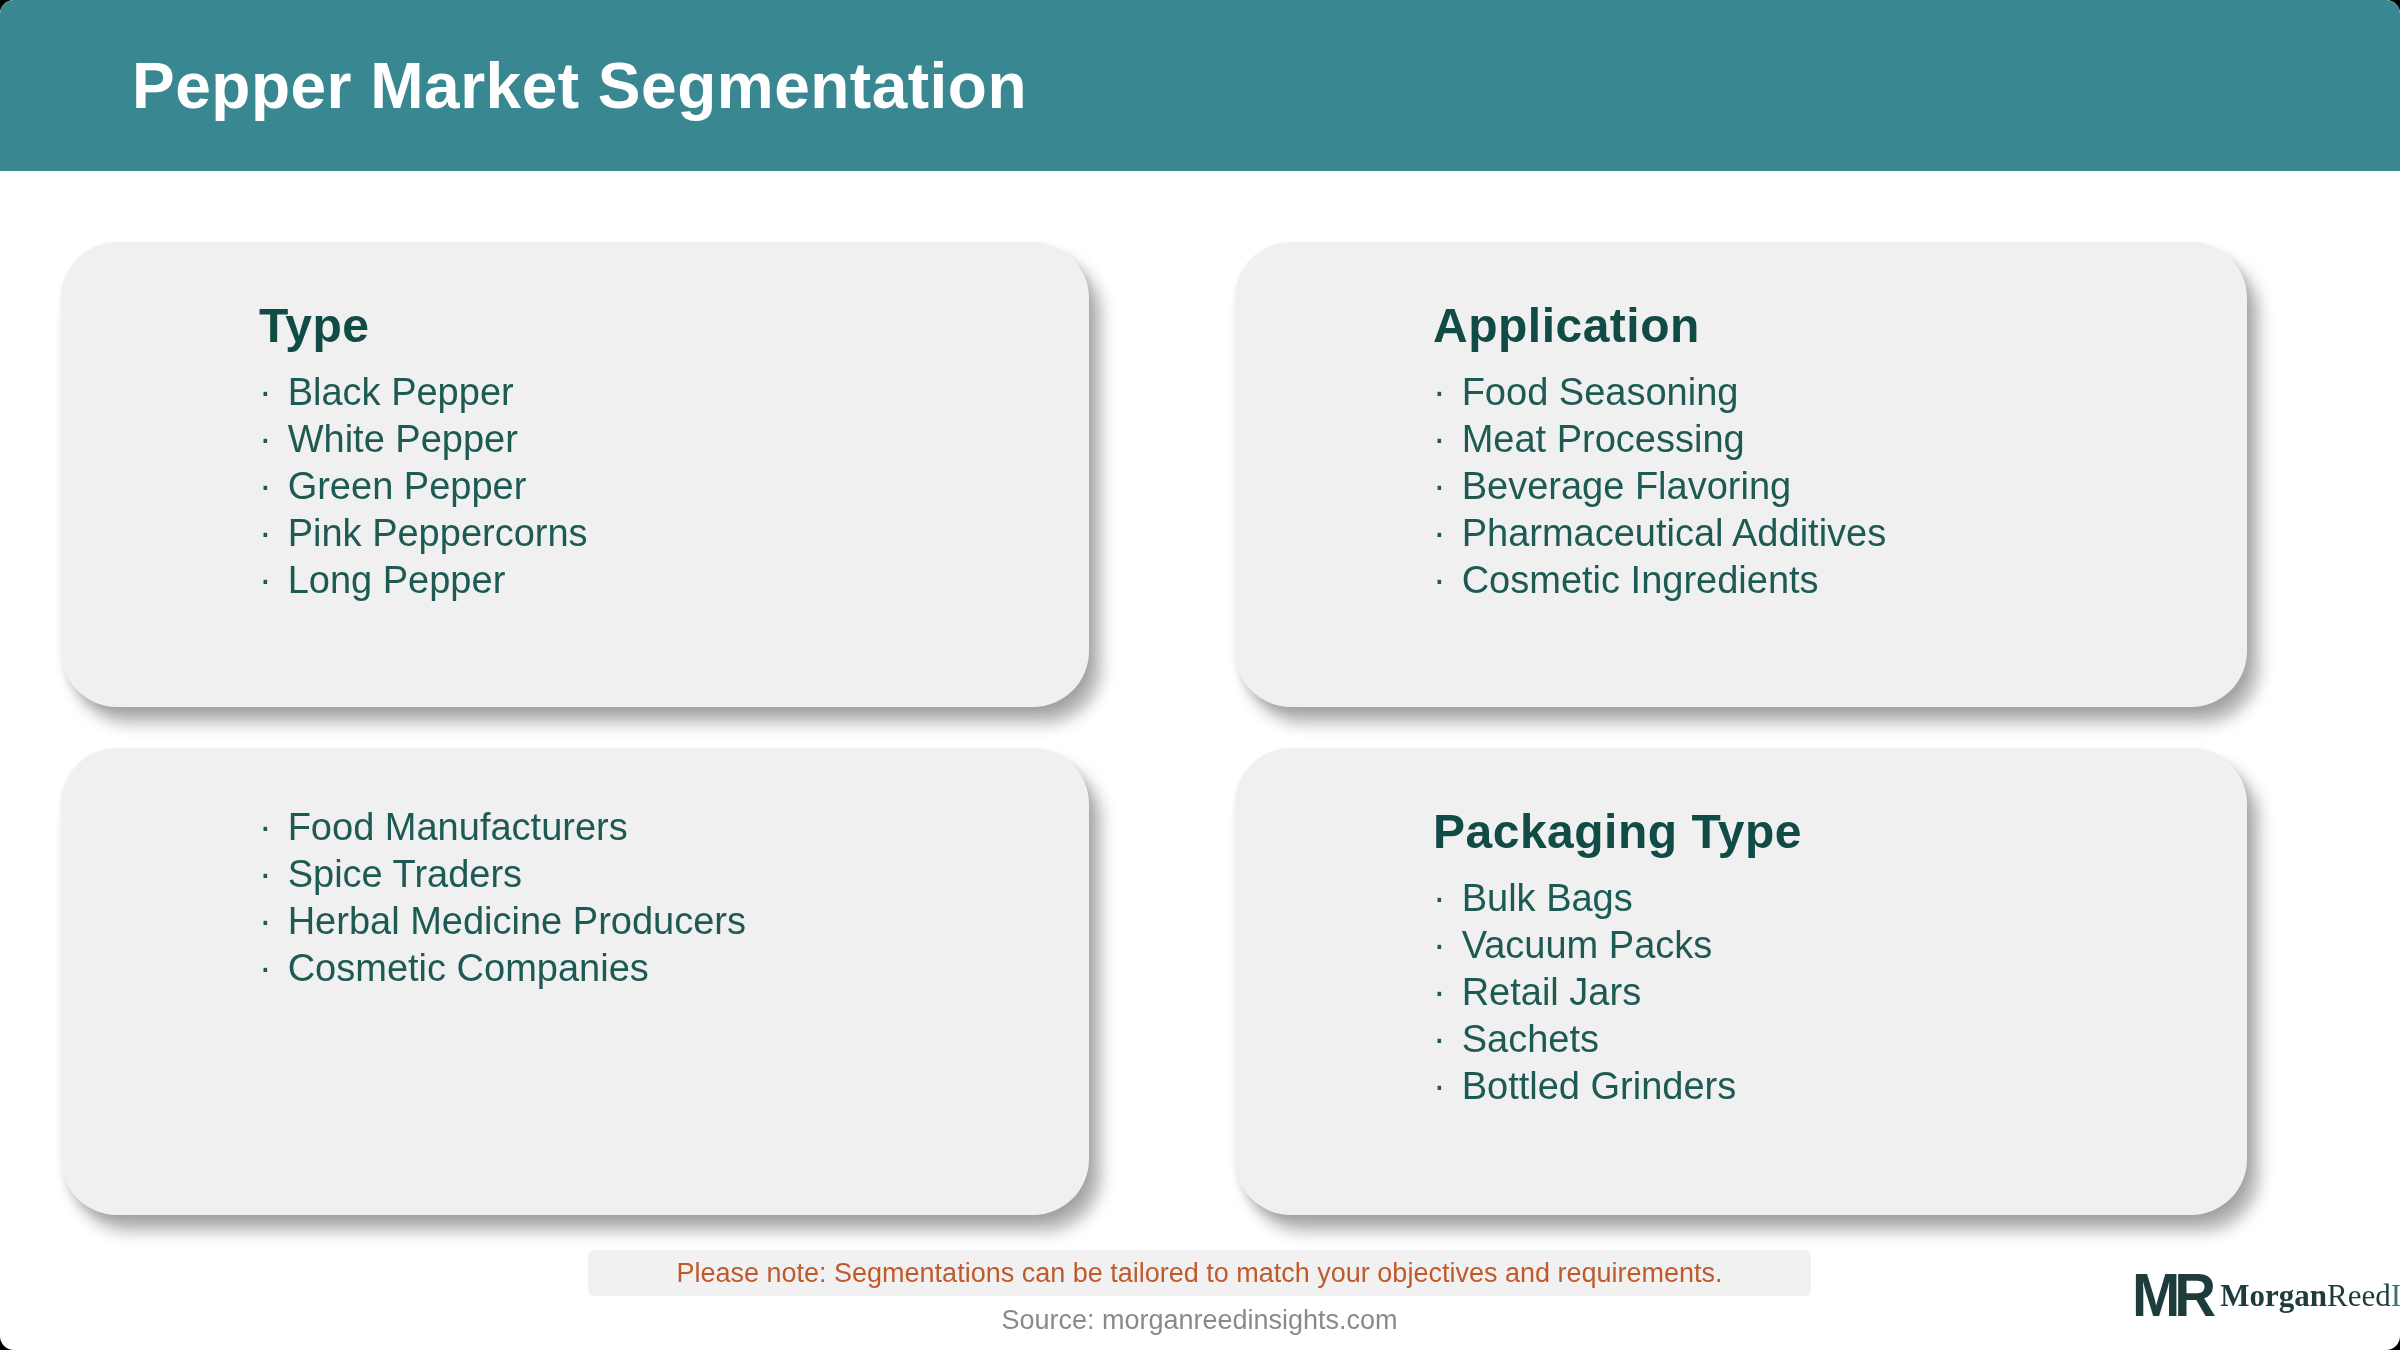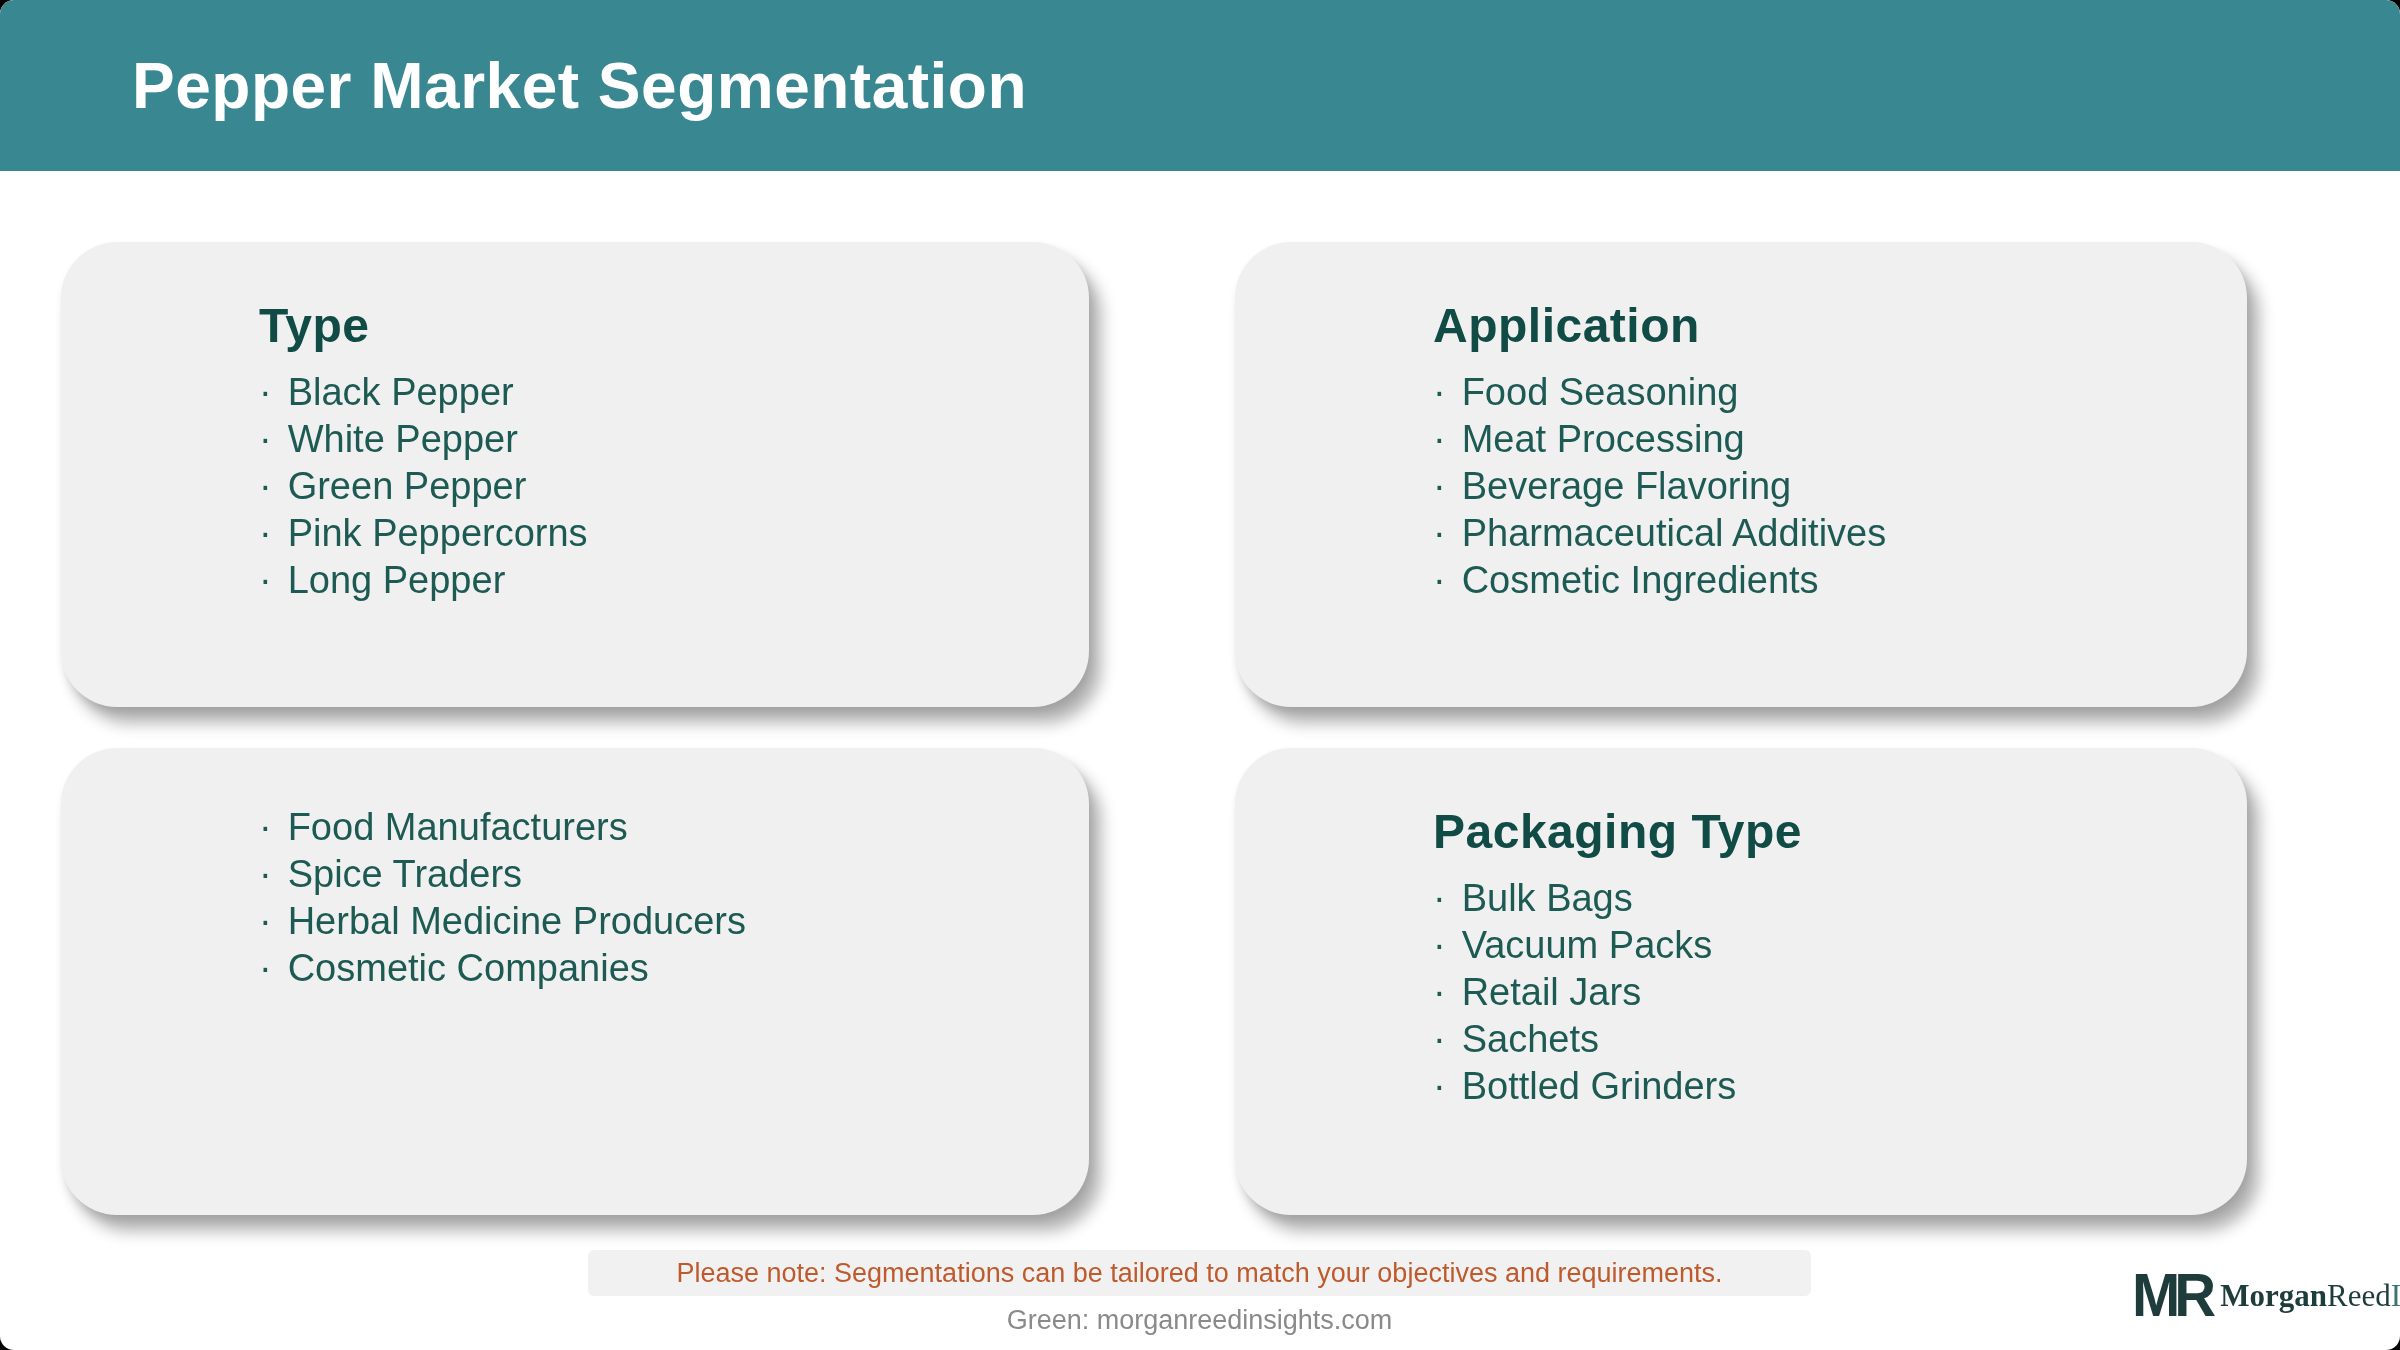--- a/index.html
+++ b/index.html
@@ -196,21 +196,21 @@
             <span class="item-text">Bottled Grinders</span>
           </li>
         </ul>
   </section>
 </main>
 
   <div class="note">
     <span class="note-text">Please note: Segmentations can be tailored to match your objectives and requirements.</span>
   </div>
 
-  <div class="source">Green: morganreedinsights.com</div>
+  <div class="source">Source: morganreedinsights.com</div>
 
   <div class="logo">
     <div class="monogram">MR</div>
     <div class="logo-text">
       <div class="logo-name"><span class="primary">Morgan</span><span class="secondary">Reed</span></div>
       <div class="logo-tagline">Insights</div>
     </div>
   </div>
 
 </div>

